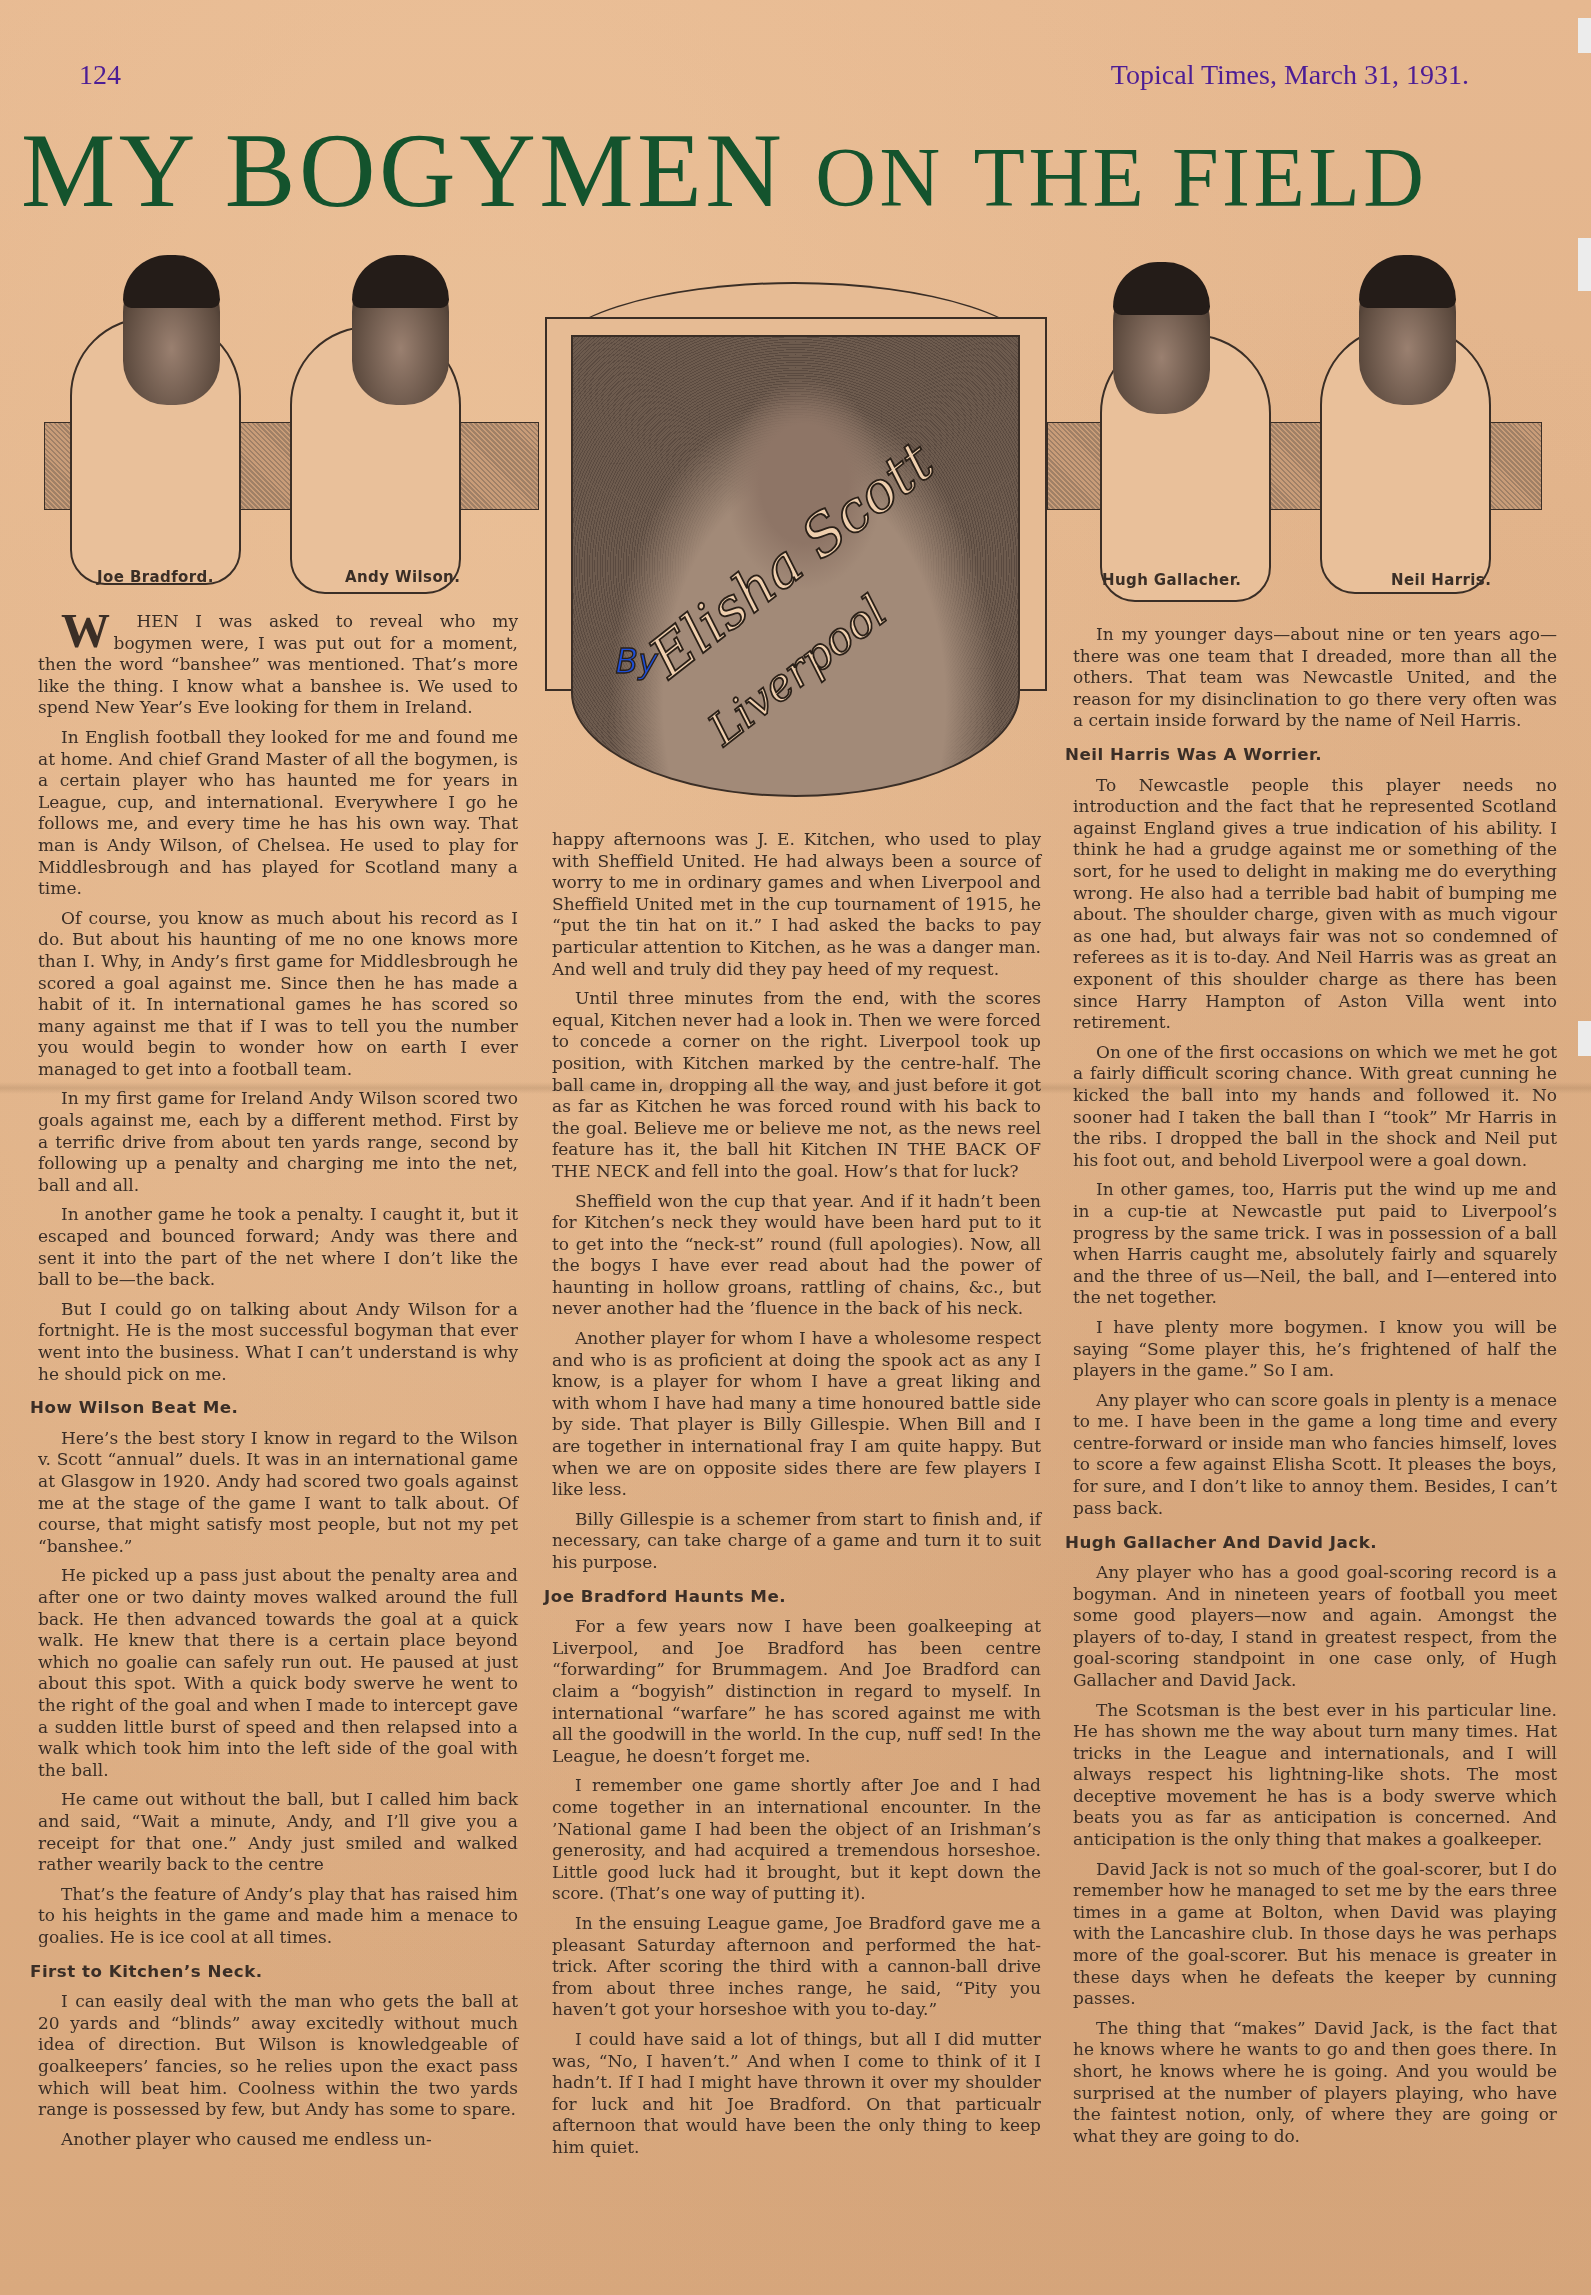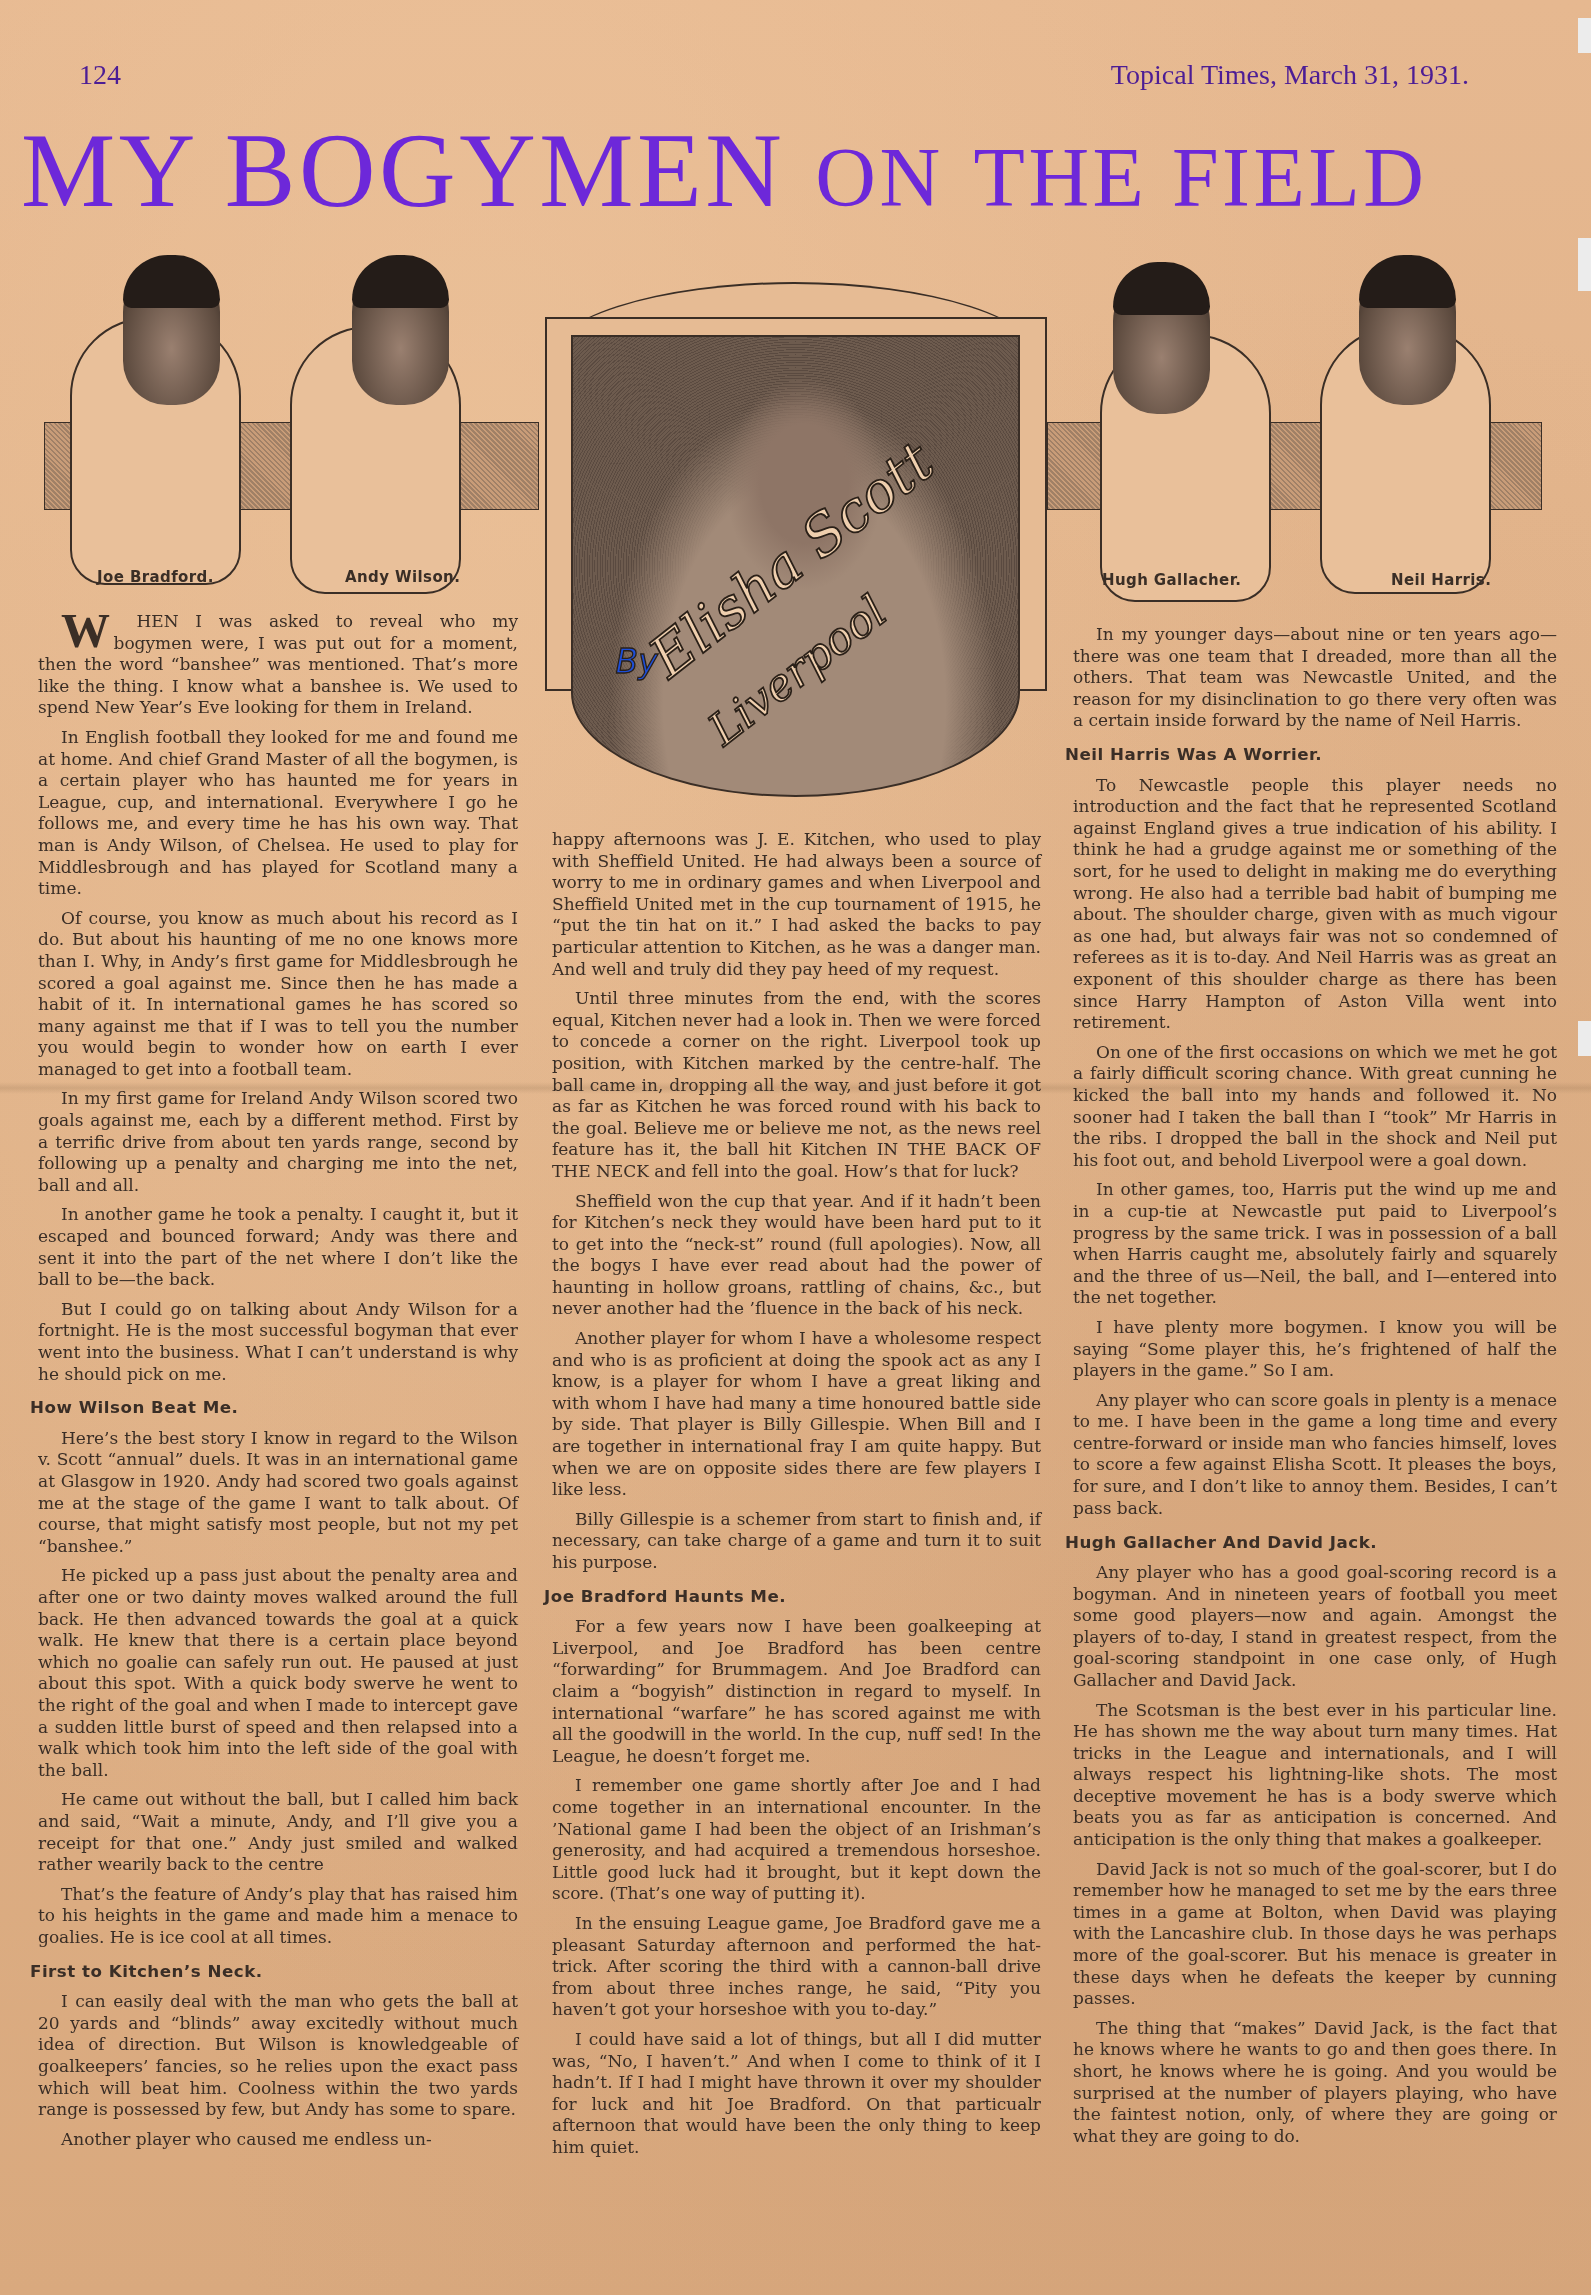--- a/index.html
+++ b/index.html
@@ -26,21 +26,21 @@
   }
   .masthead {
     position: absolute; top: 59px; left: 79px; right: 123px; height: 35px;
     font-family: "Liberation Serif", serif; font-size: 28px; color: #4c1d95;
   }
   .masthead .page-num { position: absolute; left: 0; top: 0; }
   .masthead .pub { position: absolute; right: 0; top: 0; }
   .headline {
     position: absolute; top: 114px; left: 21px; width: 1549px;
     font-family: "Liberation Serif", serif; font-weight: normal;
-    font-size: 106px; letter-spacing: 3.5px; color: #6d28d9; white-space: nowrap;
+    font-size: 106px; letter-spacing: 3.5px; color: #14532d; white-space: nowrap;
     line-height: 114px;
   }
   .headline .small { font-size: 84px; }
 
   
   .banner-bar {
     position: absolute; top: 422px; height: 86px;
     background: repeating-linear-gradient(45deg, #a08066 0 1.8px, #c89c78 1.8px 3.5px);
     border: 1.8px solid #3a2e26;
   }

